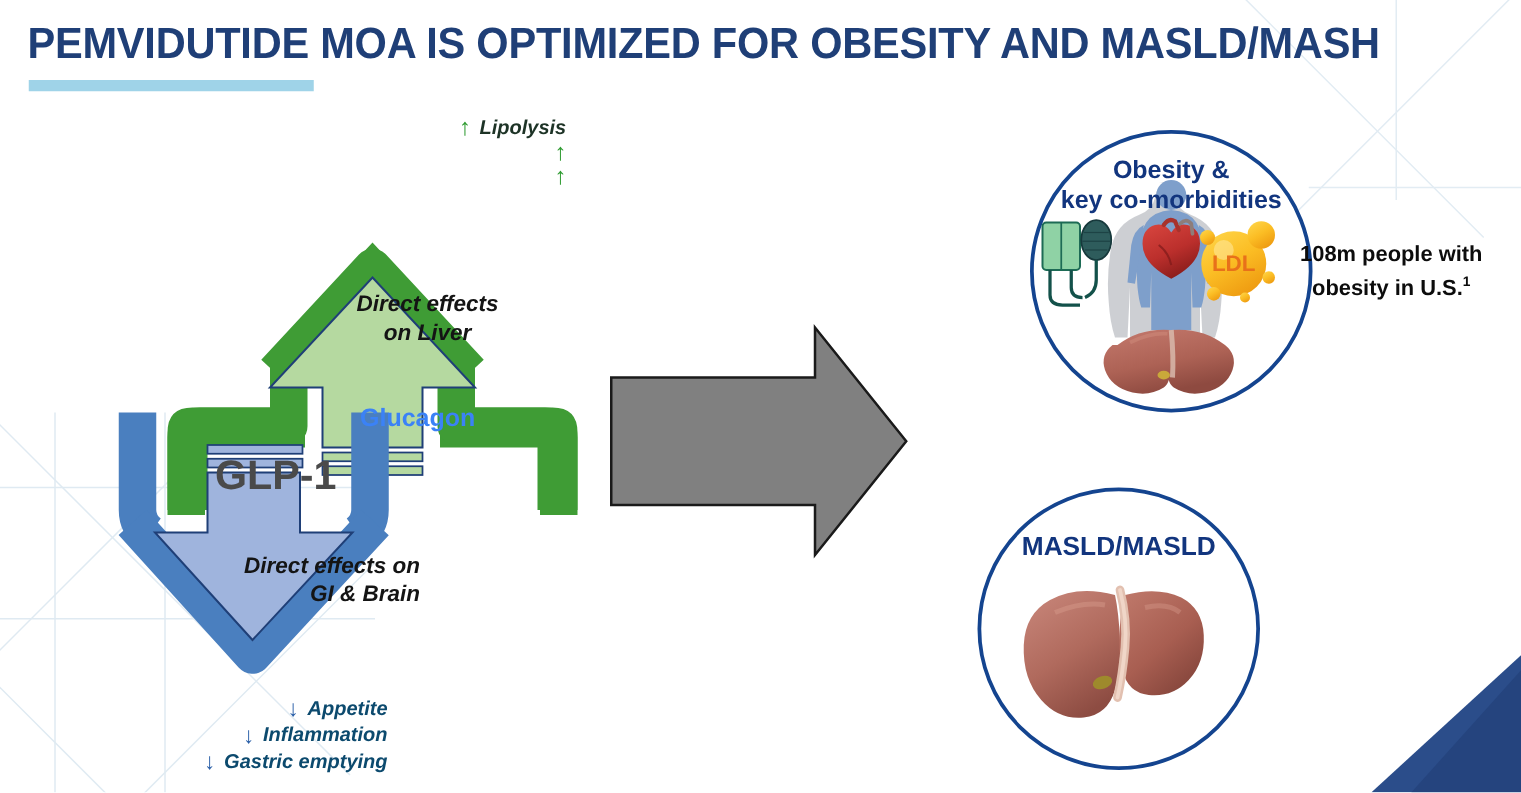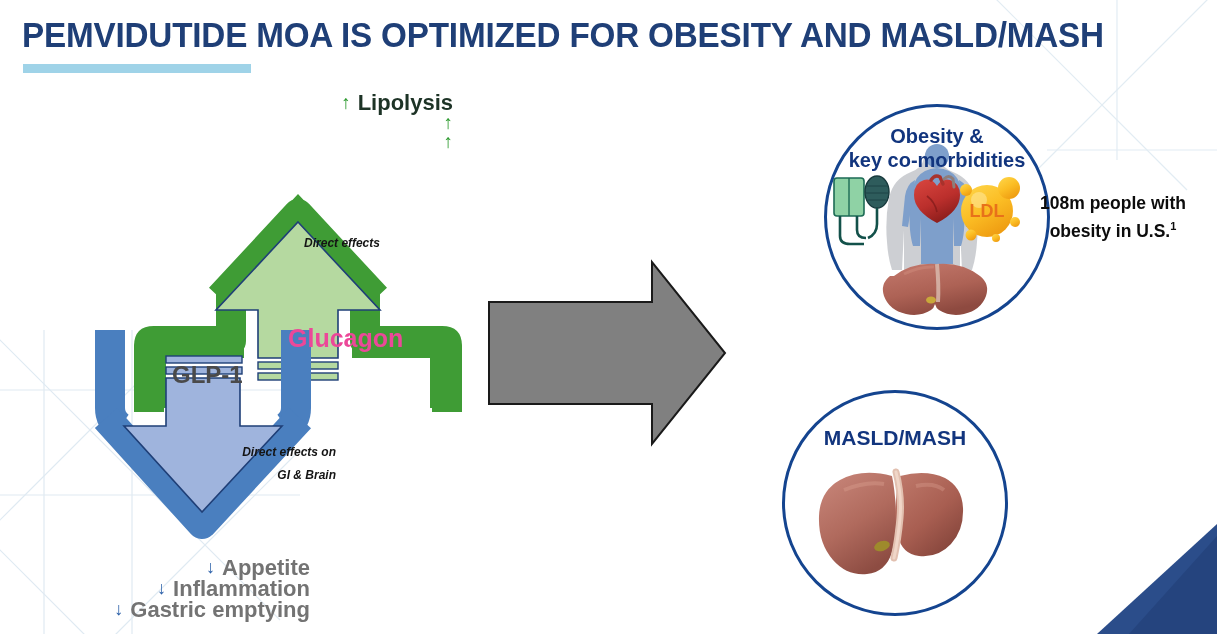--- a/index.html
+++ b/index.html
@@ -37,45 +37,45 @@
   }
 
   
   .bullets{position:absolute;z-index:6;}
   .bline{
     display:flex;align-items:center;justify-content:flex-end;
     gap:7px;white-space:nowrap;
     font-weight:bold;
   }
   .bline .arw{font-size:19px;line-height:19px;font-weight:bold;}
-  .bline .txt{font-size:22px;line-height:21px;}
+  .bline .txt{font-size:16px;line-height:21px;font-style:italic;}
 
   
   #up-group{left:208px;top:92px;width:245px;}
   #up-group .arw{color:#2e9b30;}
   #up-group .txt{color:#1d3326;}
 
   
   #down-group{left:95px;top:557px;width:215px;}
   #down-group .arw{color:#2a5fa8;font-size:18px;}
-  #down-group .txt{color:#737373;}
+  #down-group .txt{color:#0c4a6e;}
 
   
   .pathway{position:absolute;left:50px;top:150px;width:470px;height:460px;z-index:4;}
   .pathway svg{display:block;overflow:visible;}
 
   .lbl{position:absolute;z-index:7;font-weight:bold;white-space:nowrap;}
-  #lbl-glucagon{left:288px;top:324px;font-size:25px;color:#ec4899;}
-  #lbl-glp1{left:172px;top:361px;font-size:24px;color:#4a4a4a;}
+  #lbl-glucagon{left:288px;top:324px;font-size:20px;color:#3b82f6;}
+  #lbl-glp1{left:172px;top:361px;font-size:33px;color:#4a4a4a;}
 
   .inner-txt{
     position:absolute;z-index:8;
     font-style:italic;font-weight:bold;
     color:#141414;text-align:center;
-    line-height:23px;font-size:12px;
+    line-height:23px;font-size:18px;
     white-space:nowrap;
   }
   #txt-liver{left:242px;top:232px;width:200px;}
   #txt-gi{left:126px;top:441px;width:210px;text-align:right;}
 
   
   .gray-arrow{position:absolute;left:487px;top:258px;width:240px;height:190px;z-index:5;}
 
   
   .circle-wrap{position:absolute;z-index:5;}
@@ -223,20 +223,21 @@
         <rect x="116" y="217" width="76" height="7" fill="#9fb4dd" stroke="#1f3f77" stroke-width="1.4"></rect>
       </g>
     </svg>
   </div>
 
   <div class="lbl" id="lbl-glucagon">Glucagon</div>
   <div class="lbl" id="lbl-glp1">GLP-1</div>
 
   <div class="inner-txt" id="txt-liver">
     <div>Direct effects</div>
+    <div>on Liver</div>
   </div>
   <div class="inner-txt" id="txt-gi">
     <div>Direct effects on</div>
     <div>GI &amp; Brain</div>
   </div>
 
   <div class="gray-arrow">
     <svg width="240" height="190" viewBox="0 0 240 190">
       <path d="M 2 44 L 165 44 L 165 4 L 238 95 L 165 186 L 165 146 L 2 146 Z" fill="#808080" stroke="#1a1a1a" stroke-width="2"></path>
     </svg>
@@ -354,21 +355,21 @@
           <path d="M 113 160 q 2 22 1 38" fill="none" stroke="#d8b8ab" stroke-width="4" opacity="0.85"></path>
           <ellipse cx="107" cy="196" rx="5" ry="3.5" fill="#c9a83a"></ellipse>
           <path d="M 80 170 q 16 -8 30 -7" fill="none" stroke="#d08b7c" stroke-width="3" opacity="0.5"></path>
         </g>
       </svg>
     </div>
   </div>
 
   <div class="circle-wrap" id="circle-mash">
     <div class="circ"></div>
-    <div class="circ-title">MASLD/MASH</div>
+    <div class="circ-title">MASLD/MASLD</div>
     <div class="circ-art">
       <svg width="226" height="226" viewBox="0 0 226 226">
         <defs>
           <linearGradient id="liverGradB" x1="0.1" y1="0" x2="0.6" y2="1">
             <stop offset="0%" stop-color="#c8867a"></stop>
             <stop offset="55%" stop-color="#b06a5d"></stop>
             <stop offset="100%" stop-color="#8d4c42"></stop>
           </linearGradient>
           <linearGradient id="liverGradC" x1="0" y1="0" x2="0.7" y2="1">
             <stop offset="0%" stop-color="#c07a6c"></stop>

